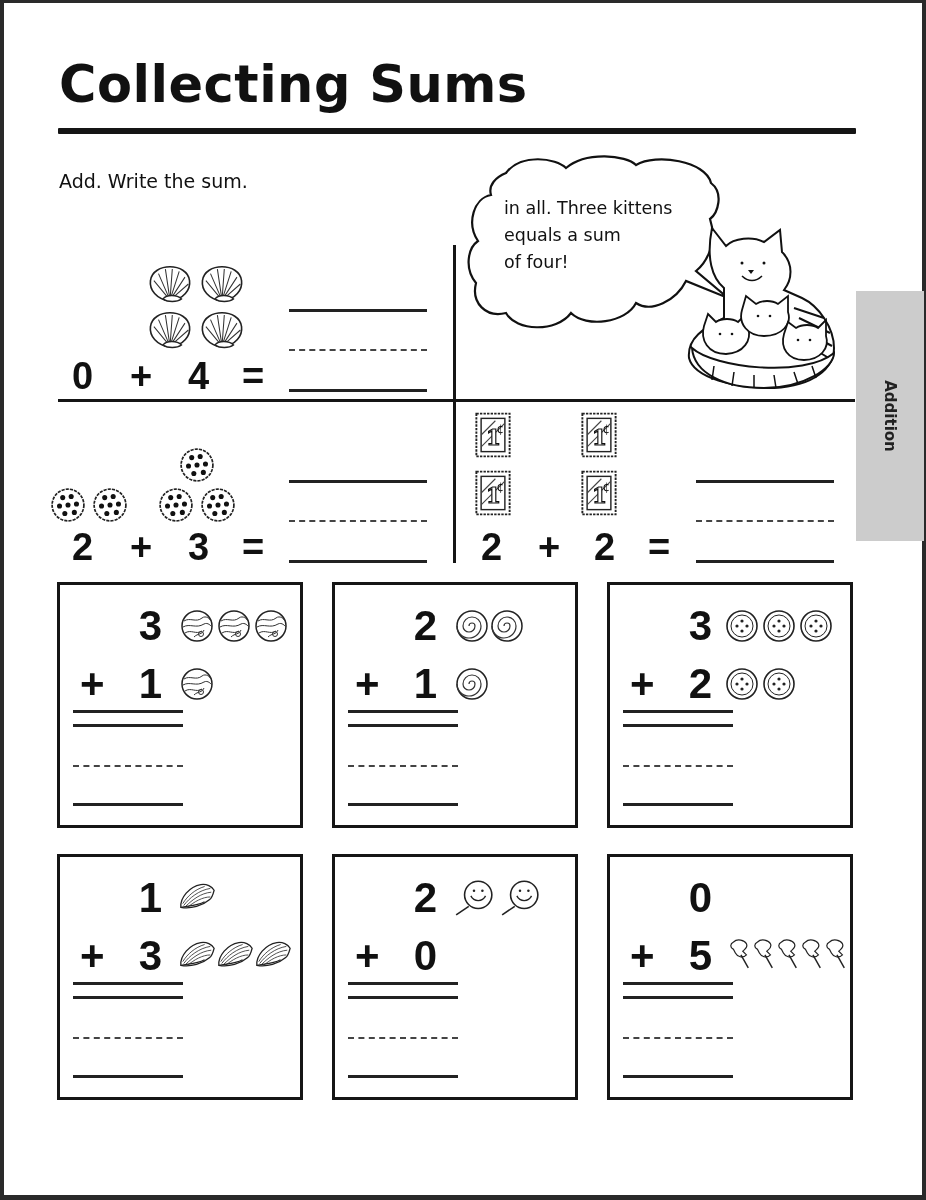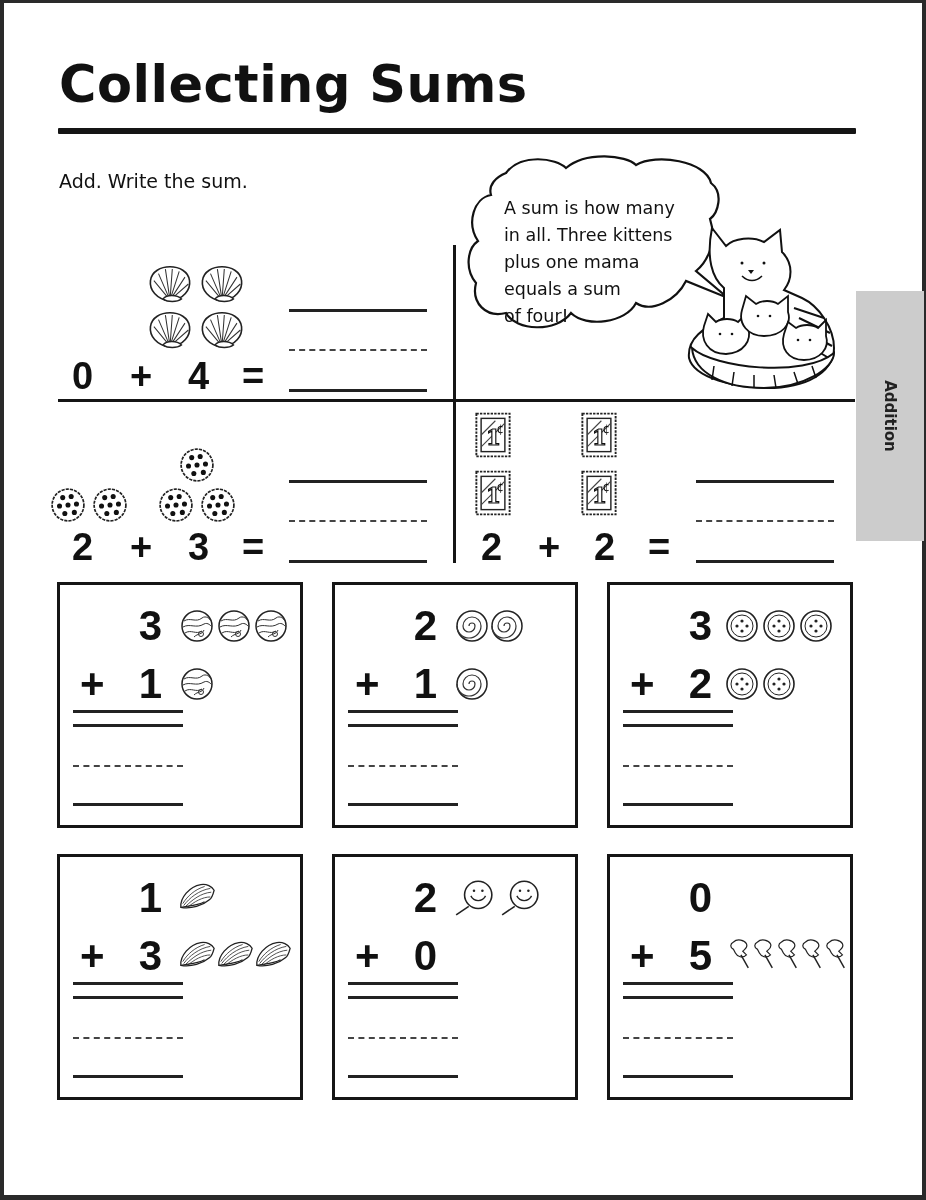--- a/index.html
+++ b/index.html
@@ -135,23 +135,21 @@
 <div class="page">
 
   <div class="abs title">Collecting Sums</div>
   <div class="abs title-rule"></div>
   <div class="abs instructions">Add. Write the sum.</div>
 
   <svg class="abs speech" viewBox="0 0 258 195">
     <path d="M40 20 C55 0 90 5 100 15 C120 -2 160 2 170 12 C190 0 240 8 245 30 C258 40 252 60 244 66 C252 90 240 110 230 118 L262 145 L220 128 C210 148 185 160 170 150 C160 170 120 175 105 160 C90 180 50 178 40 160 C20 165 5 150 10 130 C-2 115 2 95 12 88 C0 70 8 45 25 42 C22 32 30 24 40 20 Z" fill="#fff" stroke="#111" stroke-width="2.2"></path>
   </svg>
   <div class="speech-text">
-    <div>A sum is how many</div>
     <div>in all. Three kittens</div>
-    <div>plus one mama</div>
     <div>equals a sum</div>
     <div>of four!</div>
   </div>
   <svg class="abs" style="left:680px; top:215px; width:170px; height:175px;" viewBox="0 0 170 175">
 
     <path d="M28 10 L42 28 C50 20 68 18 80 24 L96 12 L98 34 C110 46 108 62 100 72 L118 80 C135 88 150 110 150 130 C150 150 130 168 90 170 C50 170 10 160 5 140 C3 120 20 110 40 100 L40 70 C28 60 22 40 28 10 Z" fill="#fff" stroke="#111" stroke-width="2"></path>
     <path d="M110 90 L140 100 M115 100 L146 115 M118 112 L148 128 M120 125 L148 142" stroke="#111" stroke-width="2"></path>
     <circle cx="58" cy="45" r="1.5" fill="#111"></circle>
       <circle cx="80" cy="45" r="1.5" fill="#111"></circle>
     <path d="M64 52 L70 52 L67 56 Z" fill="#111"></path>

